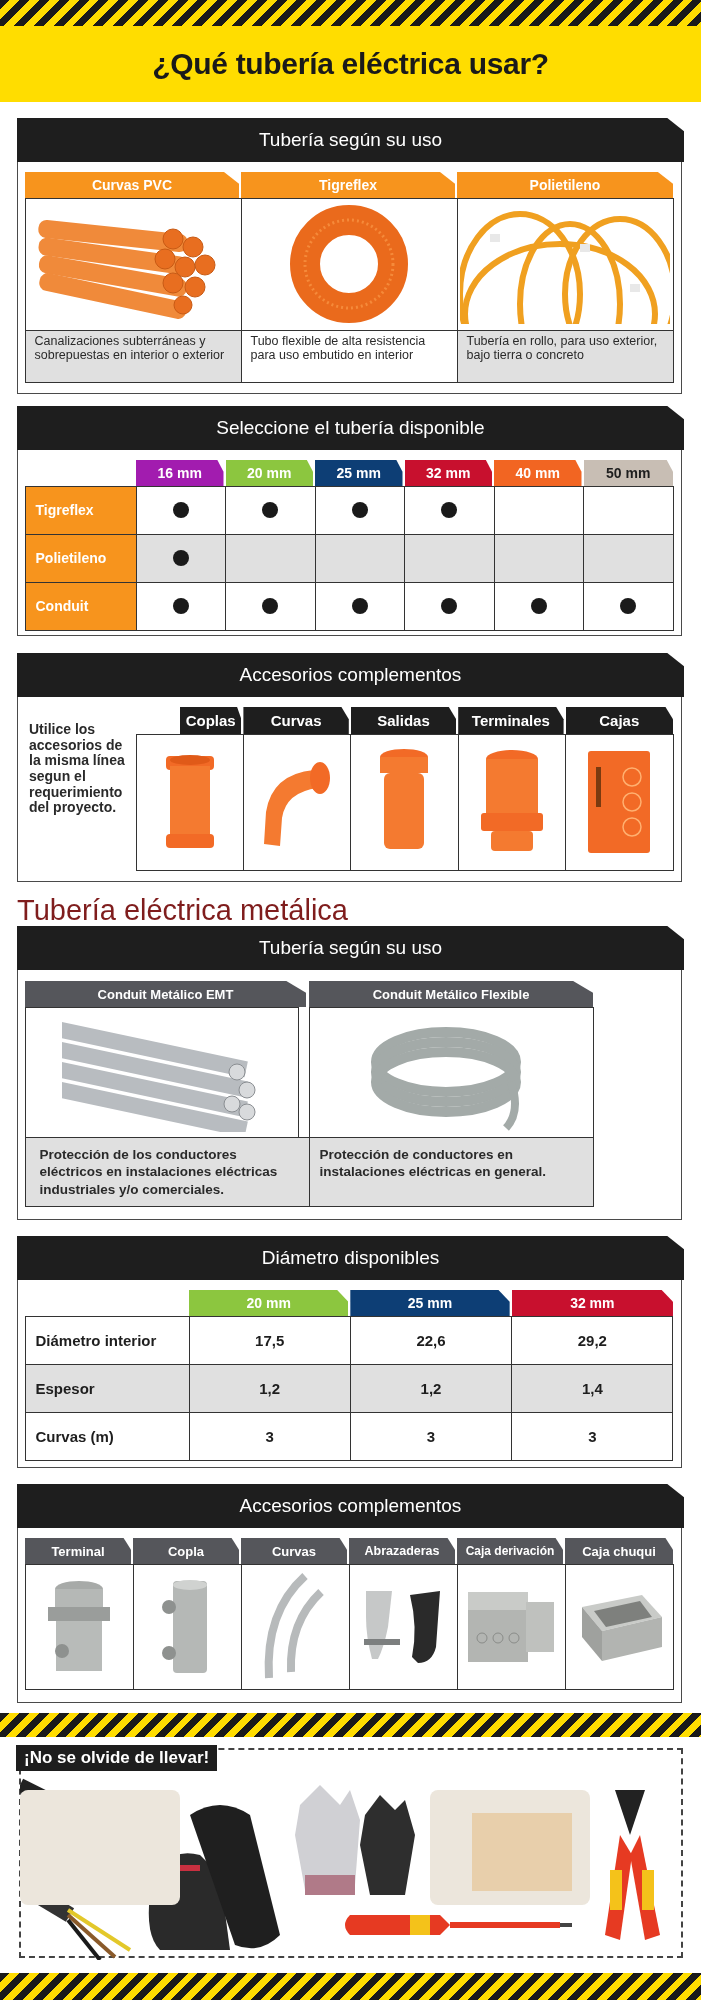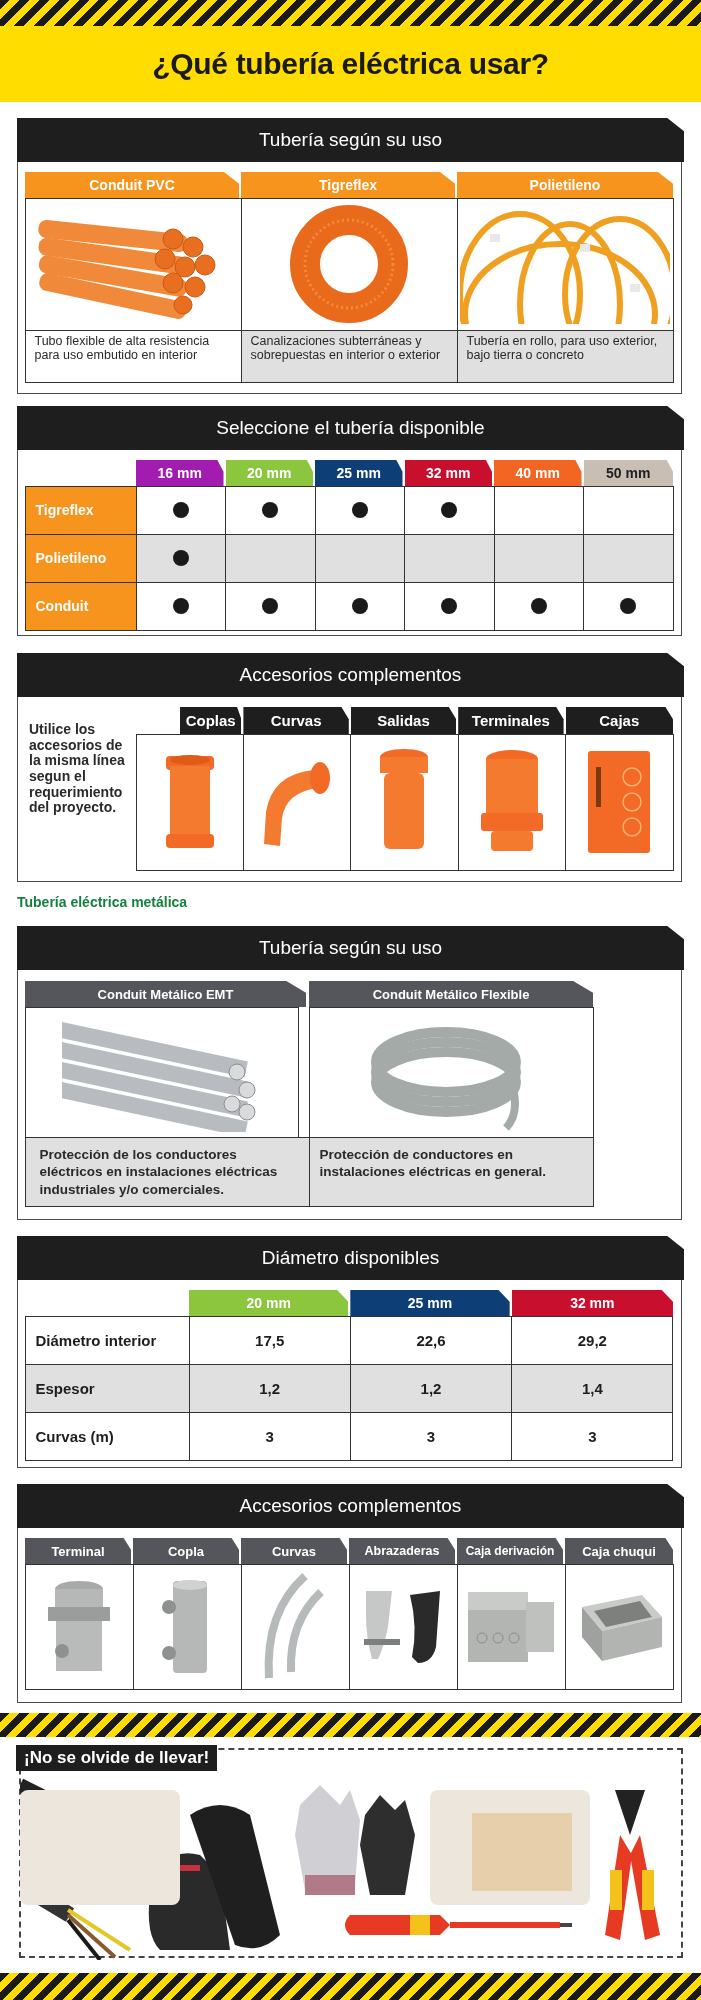--- a/index.html
+++ b/index.html
@@ -30,39 +30,39 @@
   }
   .grid { position: absolute; display: grid; }
   .cell { border: 1px solid #333; margin: -0.5px; }
   .img-ph { display: flex; align-items: center; justify-content: center; }
   .desc { background: #e0e0e0; font-size: 12.5px; padding: 3px 9px; line-height: 1.15; color: #2a2a2a; }
 
   .dot { width: 16px; height: 16px; border-radius: 50%; background: #1a1a1a; }
   .row-label { background: #f7941d; color: #fff; font-weight: bold; font-size: 14px; display:flex; align-items:center; padding-left: 10px; }
   .mm-tab { color:#fff; font-weight:bold; font-size: 14px; }
 
-  .section-title { position: absolute; left: 17px; top: 894px; font-size: 14px; font-weight: bold; color: #15803d; }
+  .section-title { position: absolute; left: 17px; top: 894px; font-size: 29px; font-weight: normal; color: #7f1d1d; }
   .dash-box { position: absolute; left: 19px; top: 1748px; width: 664px; height: 210px; border: 2px dashed #444; }
   .reminder { position: absolute; left: 16px; top: 1745px; background: #1e1e1e; color: #fff; font-size: 17px; font-weight: bold; padding: 3px 8px; }
 </style>
 </head>
 <body>
 
 <div class="hazard" style="top:0;height:26px;"></div>
 <div class="top-banner">
   <h1>¿Qué tubería eléctrica usar?</h1>
 </div>
 
 <div class="panel-head" style="top:118px;">
   <span>Tubería según su uso</span>
 </div>
 <div class="panel" style="top:162px;height:232px;"></div>
 <div class="grid" style="left:25px;top:172px;width:648px;grid-template-columns:1fr 1fr 1fr;grid-template-rows:26px 132px 52px;">
   <div style="padding-right:2px;">
-      <div class="tab" style="background:#f7941d;font-size:14px;">Conduit PVC</div>
+      <div class="tab" style="background:#f7941d;font-size:14px;">Curvas PVC</div>
     </div>
   <div style="padding-right:2px;">
       <div class="tab" style="background:#f7941d;font-size:14px;">Tigreflex</div>
     </div>
   <div>
       <div class="tab" style="background:#f7941d;font-size:14px;">Polietileno</div>
     </div>
 
   <div class="cell img-ph">
     <svg width="200" height="110" viewBox="0 0 200 110">
@@ -99,22 +99,22 @@
           <ellipse cx="100" cy="110" rx="95" ry="70"></ellipse>
       </g>
       <g fill="#e8e8e8">
           <rect x="30" y="30" width="10" height="8"></rect>
           <rect x="120" y="40" width="10" height="8"></rect>
           <rect x="170" y="80" width="10" height="8"></rect>
         </g>
     </svg>
   </div>
 
+  <div class="cell desc">Canalizaciones subterráneas y sobrepuestas en interior o exterior</div>
   <div class="cell desc" style="background:#fff;">Tubo flexible de alta resistencia para uso embutido en interior</div>
-  <div class="cell desc">Canalizaciones subterráneas y sobrepuestas en interior o exterior</div>
   <div class="cell desc">Tubería en rollo, para uso exterior, bajo tierra o concreto</div>
 </div>
 
 <div class="panel-head" style="top:406px;">
   <span>Seleccione el tubería disponible</span>
 </div>
 <div class="panel" style="top:450px;height:186px;"></div>
 <div class="grid" style="left:25px;top:460px;width:648px;grid-template-columns:111px repeat(6,1fr);grid-template-rows:26px 48px 48px 48px;">
   <div></div>
   <div style="padding-right:2px;">

